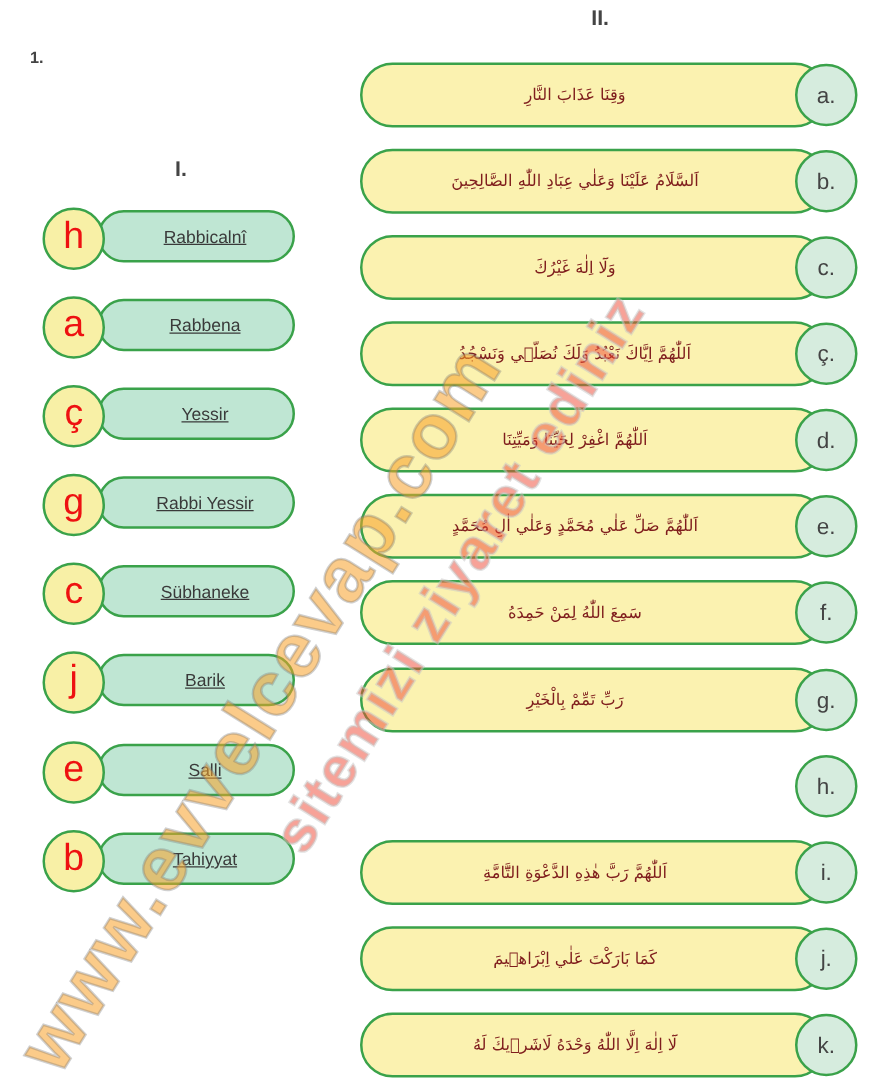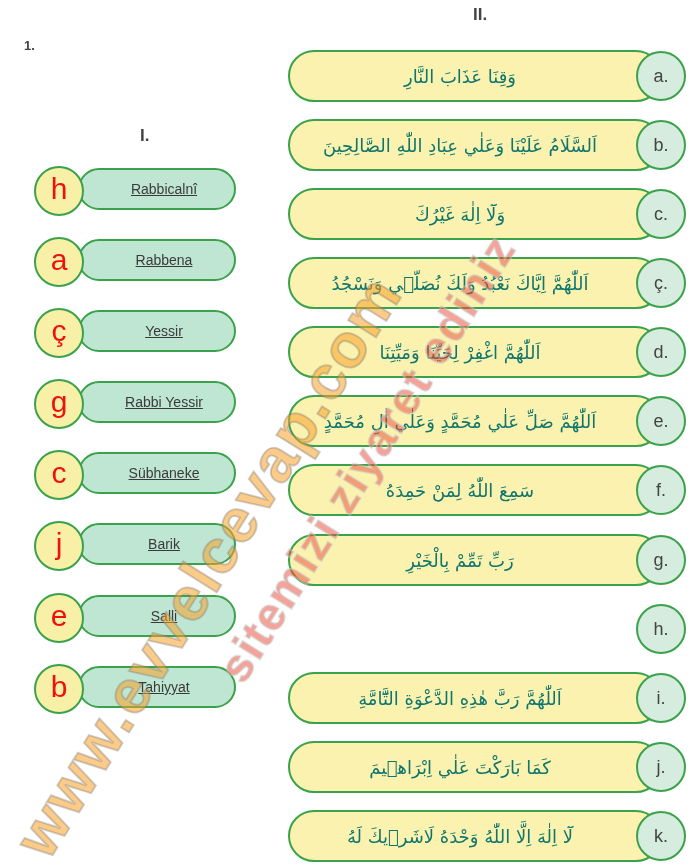--- a/index.html
+++ b/index.html
@@ -38,21 +38,21 @@
 
     
     .right-row { position: absolute; left: 288px; width: 406px; height: 54px; }
     .right-pill {
       position: absolute; left: 0; top: 1px; width: 374px; height: 52px;
       background: #fbf2b0; border: 2.5px solid #3aa24a; border-radius: 26px;
       box-sizing: border-box;
       display: flex; align-items: center; justify-content: center;
       padding-right: 30px;
       font-family: "DejaVu Sans", sans-serif;
-      font-size: 18px; color: #0f766e; direction: rtl;
+      font-size: 13px; color: #7f1d1d; direction: rtl;
     }
     .right-circle {
       position: absolute; left: 348px; top: 2px; width: 50px; height: 50px;
       border-radius: 50%; background: #d6ecde; border: 2.5px solid #3aa24a;
       box-sizing: border-box; z-index: 2;
       display: flex; align-items: center; justify-content: center;
       font-size: 18px; color: #444;
     }
 
     

